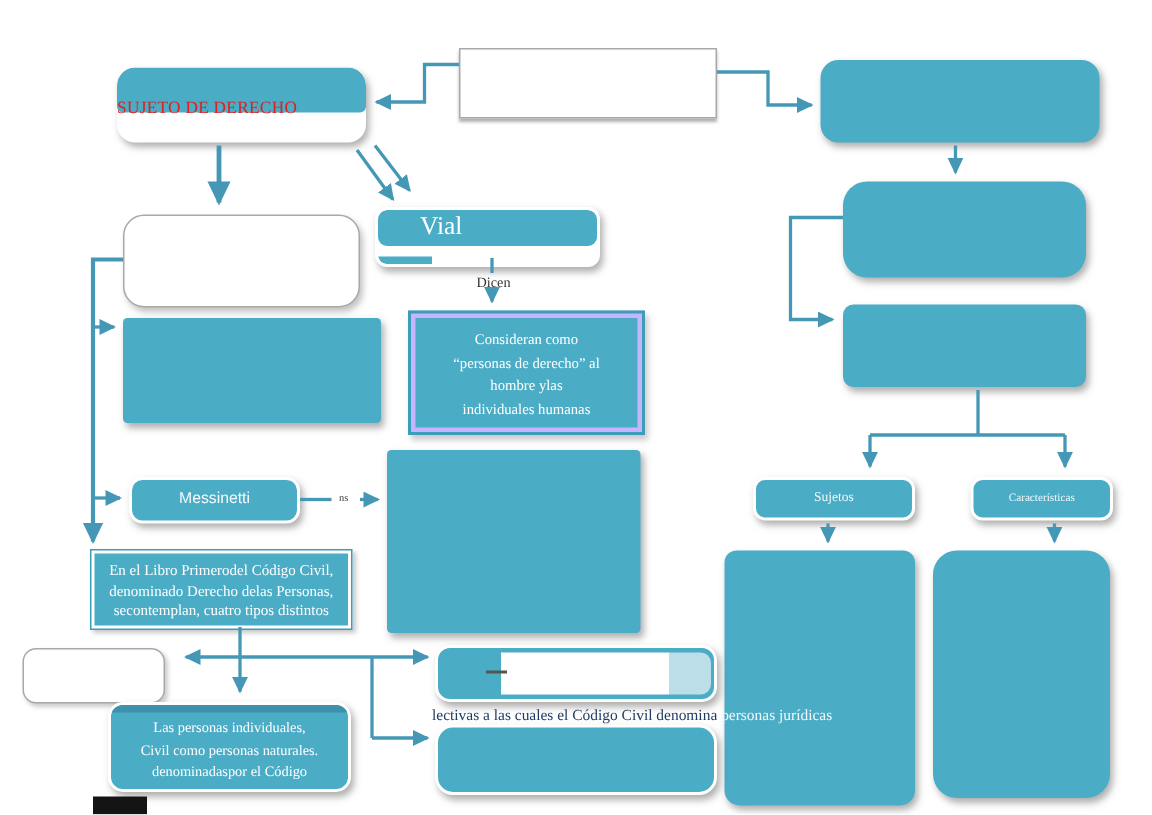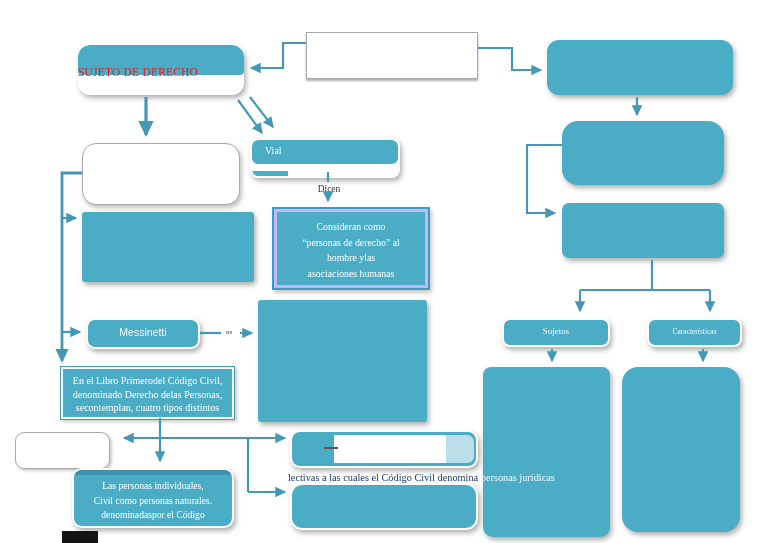--- a/index.html
+++ b/index.html
@@ -44,33 +44,33 @@
 
   <div class="abs teal shadow z2" style="left:483px;top:367px;width:127px;height:170px;border-radius:8px 8px 10px 10px;"></div>
   <div class="abs teal shadow z2" style="left:622px;top:367px;width:118px;height:165px;border-radius:16px;"></div>
 
   <div class="abs whitebox z2" style="left:82px;top:143px;width:158px;height:62px;border-radius:14px;box-shadow:2px 3px 4px rgba(120,120,120,.45);"></div>
 
   <div class="abs teal shadow z2" style="left:82px;top:212px;width:172px;height:70px;border-radius:3px;"></div>
 
   <div class="abs shadow z2" style="left:250px;top:138px;width:150px;height:40px;border-radius:8px;background:#fff;border:2px solid #fff;overflow:hidden;">
     <div class="abs teal" style="left:0;top:0;width:100%;height:24px;border-radius:6px;">
-      <span style="color:#fff;font-size:10px;margin-left:13px;line-height:22px;">Vial</span>
+      <span style="color:#fff;font-size:17px;margin-left:28px;line-height:22px;">Vial</span>
     </div>
     <div class="abs teal" style="left:0;bottom:0;width:36px;height:5px;border-radius:0 0 0 6px;"></div>
   </div>
 
   <div class="abs z3" style="left:306px;top:184px;width:46px;text-align:center;font-size:9.5px;color:#333;">Dicen</div>
 
   <div class="abs z2" style="left:272px;top:207px;width:158px;height:83px;border:2px solid #3B9DB8;background:#c4b5fd;box-shadow:2px 3px 4px rgba(120,120,120,.4);">
     <div class="abs teal ctext" style="left:3px;top:3px;right:3px;bottom:3px;font-size:9.8px;line-height:15.5px;padding-top:7px;">
       <div>Consideran como</div>
       <div>“personas de derecho” al</div>
       <div>hombre ylas</div>
-      <div>asociaciones humanas</div>
+      <div>individuales humanas</div>
     </div>
   </div>
 
   <div class="abs teal shadow wborder z2 ctext" style="left:86px;top:318px;width:114px;height:31px;border-radius:9px;">
     <div style="margin-top:6px;font-size:10.5px;font-family:'Liberation Sans',sans-serif;opacity:.95;">Messinetti</div>
   </div>
 
   <div class="abs z3" style="left:226px;top:328px;font-size:7px;color:#444;">ns</div>
 
   <div class="abs teal shadow z2" style="left:258px;top:300px;width:169px;height:122px;border-radius:3px;"></div>

